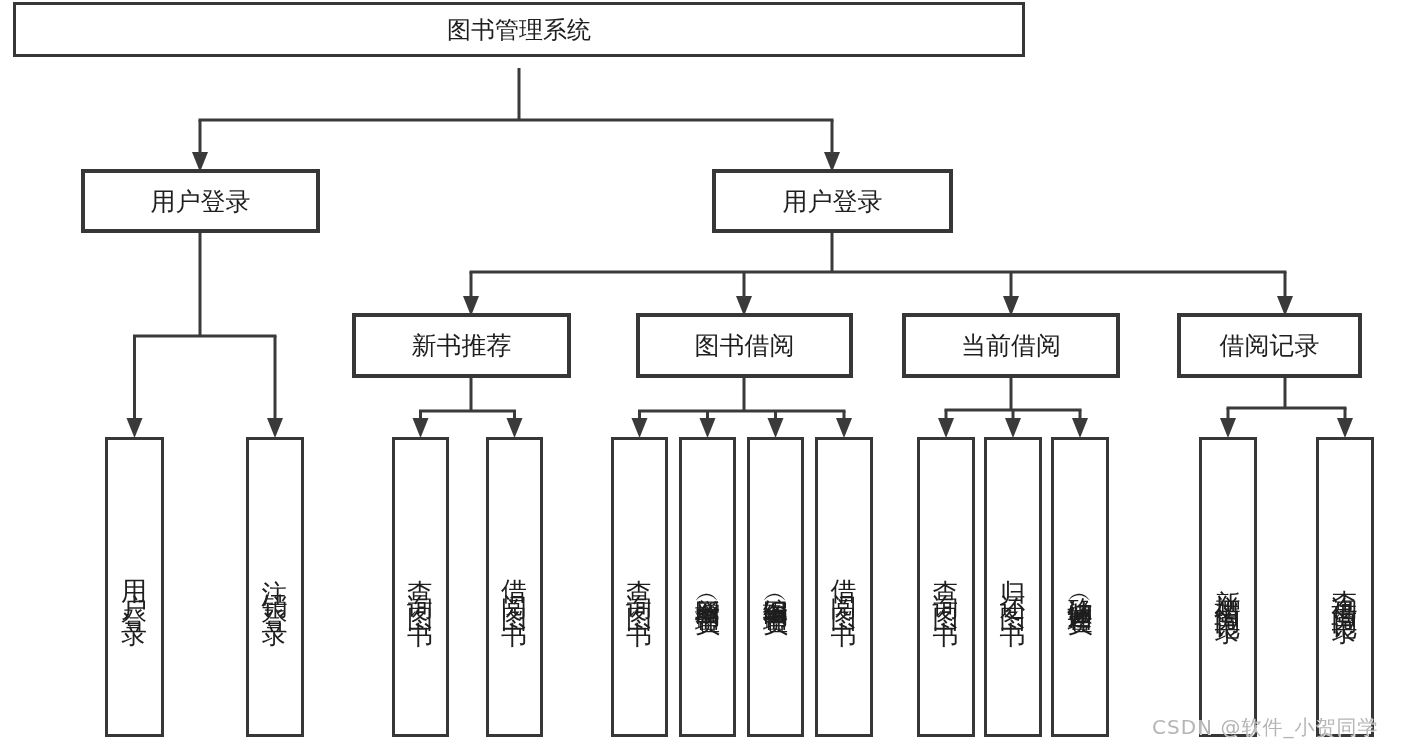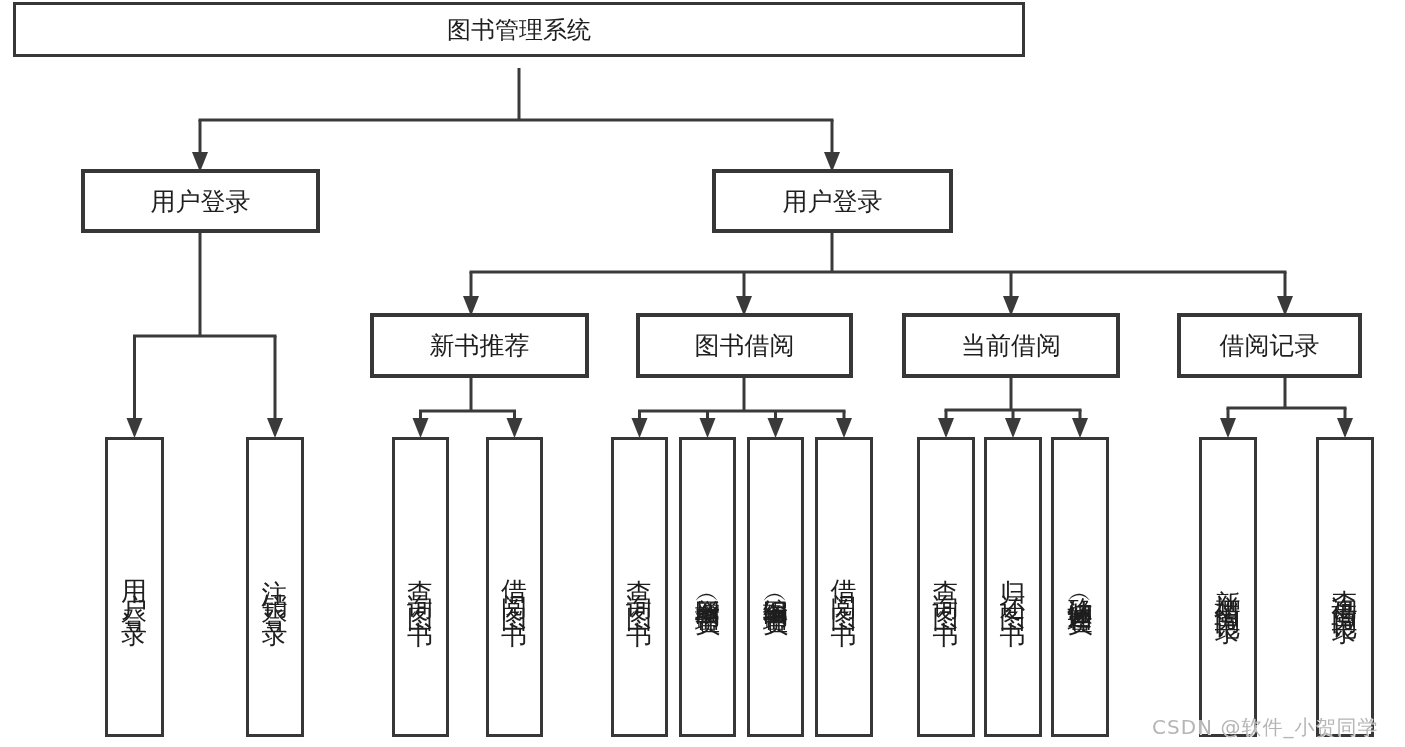--- a/index.html
+++ b/index.html
@@ -107,21 +107,21 @@
     <span>图书管理系统</span>
   </div>
 
   <div class="node lvl2" style="left:81px;width:239px;">
     <span>用户登录</span>
   </div>
   <div class="node lvl2" style="left:712px;width:241px;">
     <span>用户登录</span>
   </div>
 
-  <div class="node lvl3" style="left:370px;width:219px;">
+  <div class="node lvl3" style="left:352px;width:219px;">
     <span>新书推荐</span>
   </div>
   <div class="node lvl3" style="left:636px;width:217px;">
     <span>图书借阅</span>
   </div>
   <div class="node lvl3" style="left:902px;width:218px;">
     <span>当前借阅</span>
   </div>
   <div class="node lvl3" style="left:1177px;width:185px;">
     <span>借阅记录</span>

